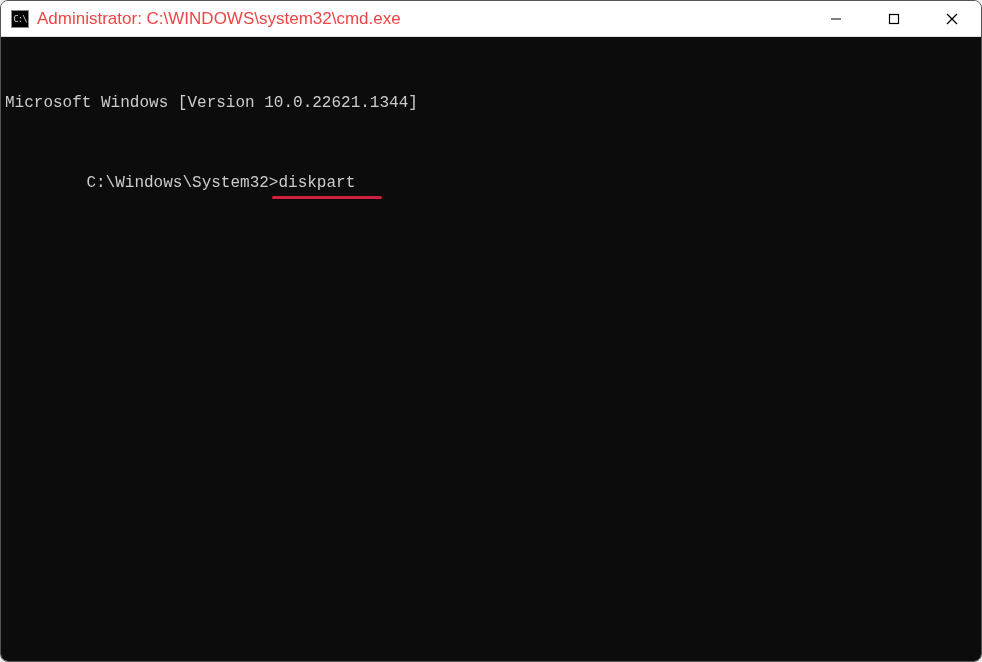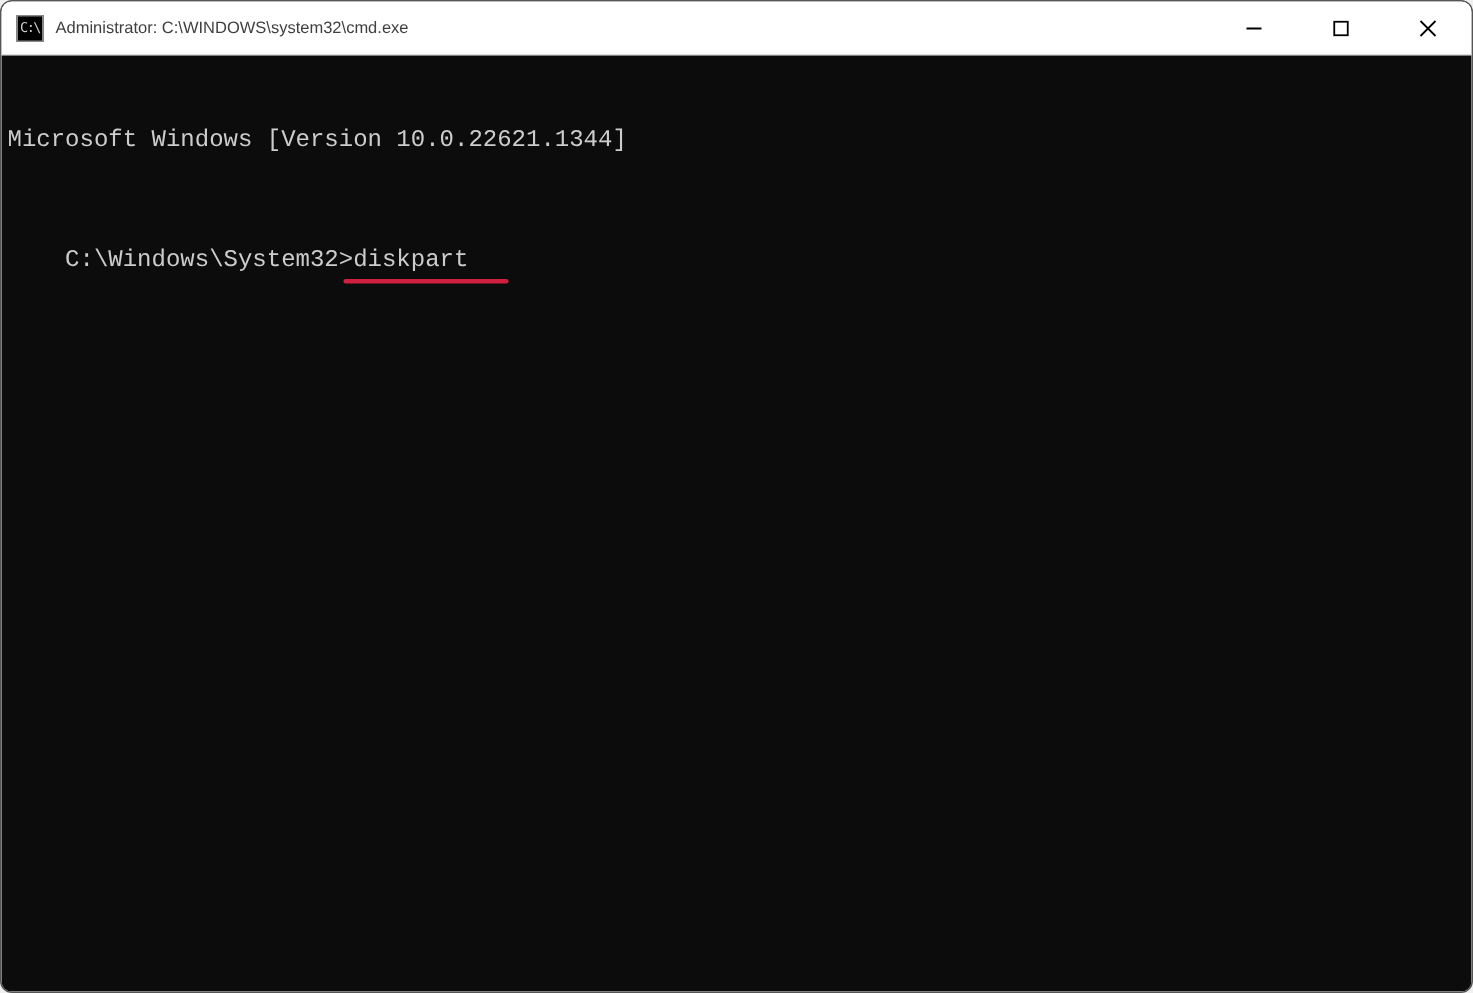--- a/index.html
+++ b/index.html
@@ -40,22 +40,22 @@
       display: flex;
       align-items: center;
       justify-content: center;
       margin-right: 8px;
       font-size: 9px;
       color: #ccc;
       font-family: monospace;
       letter-spacing: -1px;
     }
     .title-text {
-      font-size: 11px;
-      color: #404040;
+      font-size: 17px;
+      color: #ef4444;
       flex: 0 0 auto;
     }
     .titlebar-spacer {
       flex: 1;
     }
     .win-controls {
       display: flex;
       height: 100%;
     }
     .win-btn {
@@ -76,31 +76,32 @@
       stroke-width: 1.2;
       fill: none;
     }
     .terminal {
       flex: 1;
       background: #0c0c0c;
       color: #cccccc;
       font-family: "Consolas", "Courier New", monospace;
       font-size: 16px;
       line-height: 1.25;
-      padding: 6px 4px;
+      padding: 16px 4px;
       white-space: pre;
       overflow: hidden;
       position: relative;
     }
     .term-line {
       display: block;
     }
     .prompt-line {
       position: relative;
       display: inline-block;
+      margin-left: 43px;
     }
     .underline-annotation {
       position: absolute;
       height: 3px;
       background: #d1203f;
       border-radius: 2px;
       bottom: -6px;
     }
   </style>
 </head>

